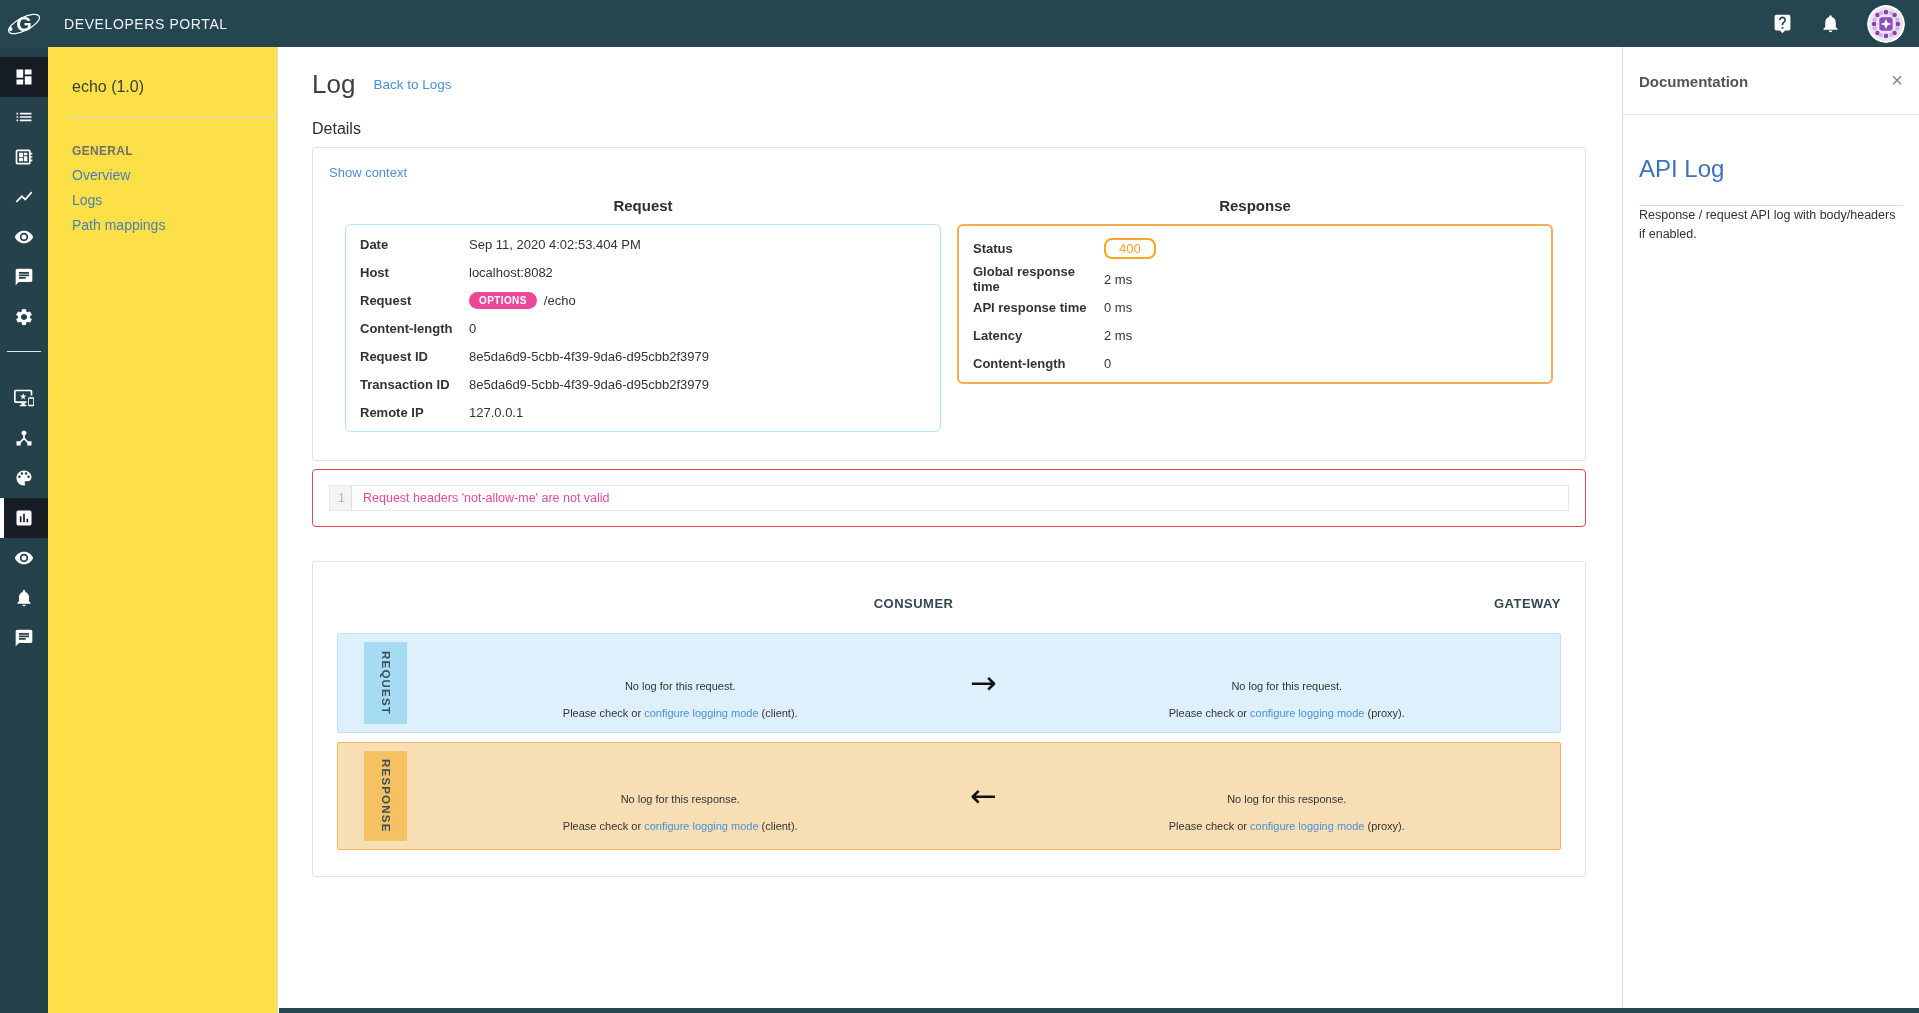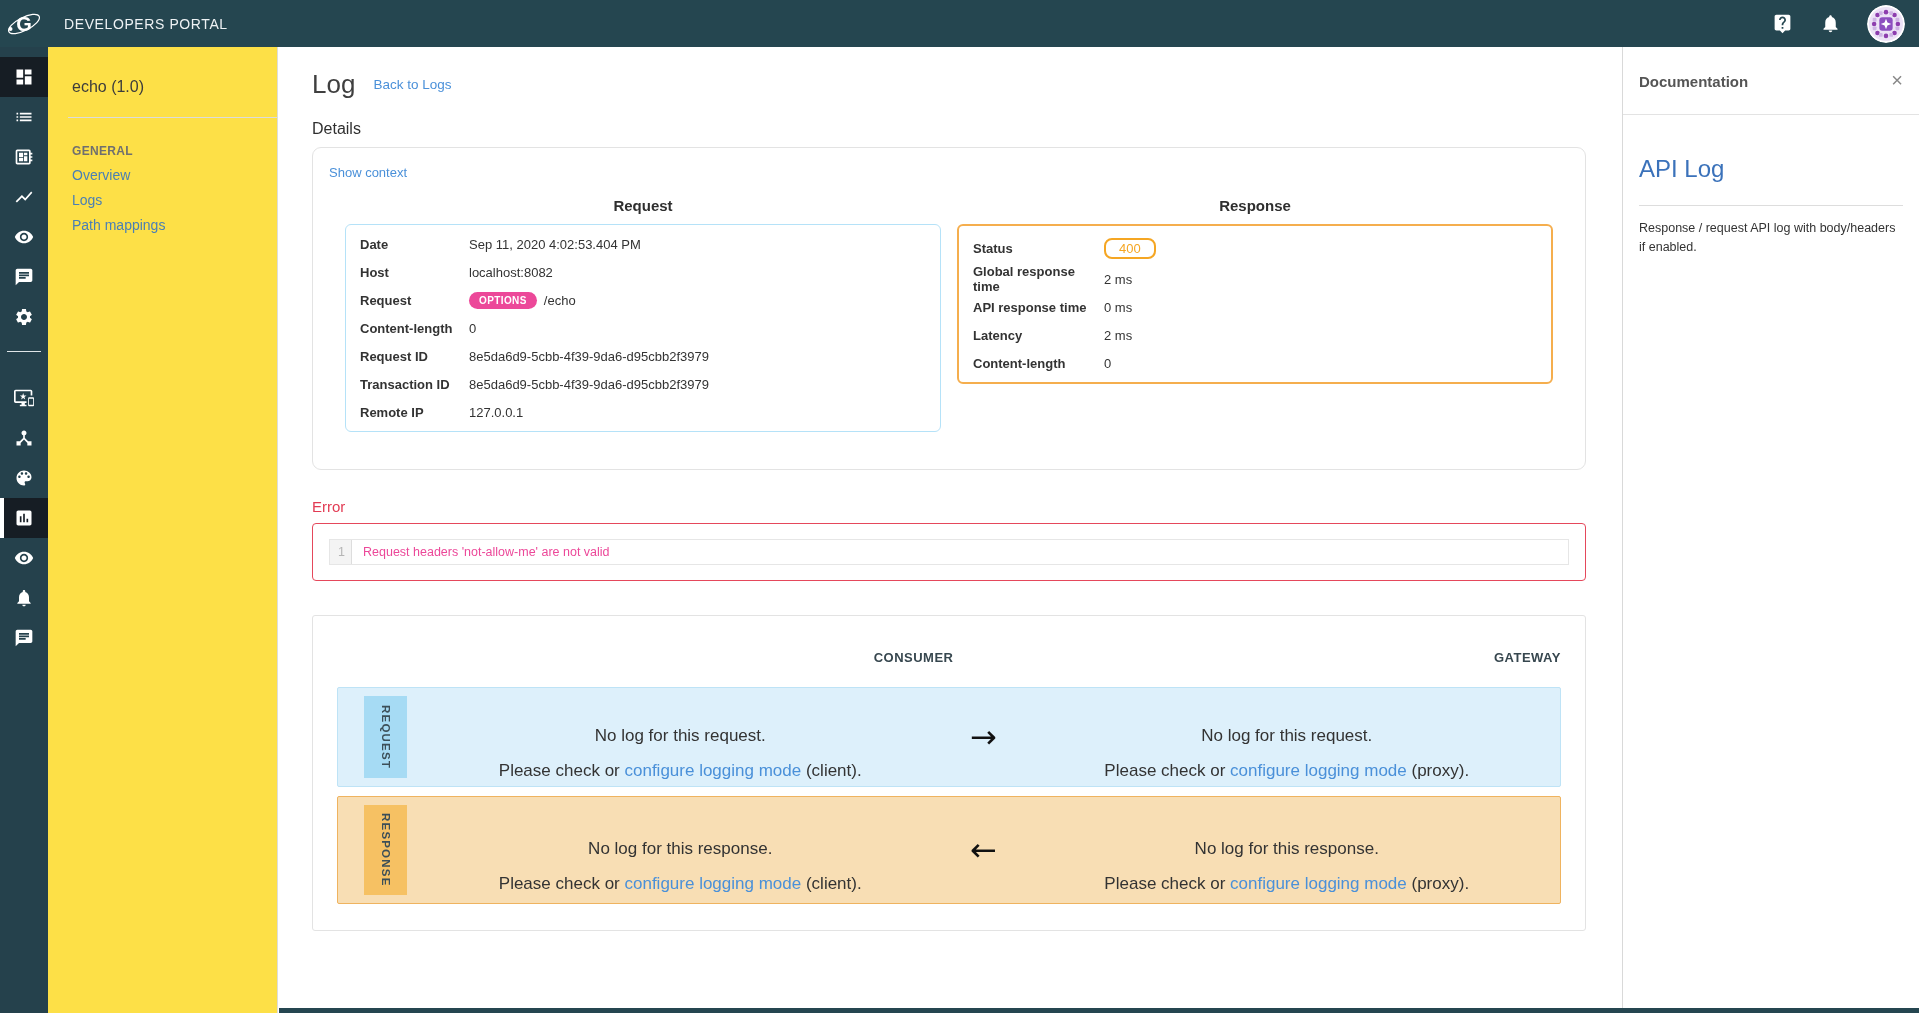--- a/index.html
+++ b/index.html
@@ -38,22 +38,22 @@
   .side-section-label { margin:26px 0 0 24px; font-size:12px; font-weight:bold; color:#6f6f6f; letter-spacing:.3px; }
   .side-link { display:block; margin:9px 0 0 24px; font-size:14px; color:#4a7fb5; text-decoration:none; cursor:pointer; }
 
   
   .main { flex:1; background:#fff; padding:0 36px 0 34px; min-width:0; }
   .page-head { display:flex; align-items:center; margin-top:22px; }
   .page-title { font-size:26px; color:#3f3f3f; }
   .back-link { margin-left:18px; font-size:13.5px; color:#4a90d9; cursor:pointer; }
   .details-heading { margin-top:20px; font-size:16px; color:#2f2f2f; }
 
-  .details-card { margin-top:9px; border:1px solid #e3e3e3; border-radius:9px; background:#fff;
-                  padding:15px 16px 37px 16px; }
+  .details-card { margin-top:9px; border:1px solid #e3e3e3; border-radius:3px; background:#fff;
+                  padding:15px 16px 28px 16px; }
   .show-context { font-size:13px; color:#4a90d9; cursor:pointer; display:inline-block; }
   .detail-cols { display:flex; gap:16px; margin:16px 16px 0 16px; }
   .detail-col { flex:1; min-width:0; }
   .col-heading { text-align:center; font-weight:bold; font-size:15px; color:#2f2f2f; margin-bottom:10px; }
   .req-box  { border:1px solid #b5e2f8; border-radius:6px; padding:5px 0; background:#fff; }
   .resp-box { border:2px solid #f5ae4e; border-radius:6px; padding:5px 0; background:#fff; }
   .kv-row { display:flex; align-items:center; padding:0 14px; height:28px; font-size:13px; color:#333; }
   .kv-row.tall { height:34px; }
   .kv-label { flex:none; font-weight:bold; }
   .req-box .kv-label  { width:109px; }
@@ -78,35 +78,35 @@
   .fh-arrow-spacer { flex:none; width:60px; }
   .fh-half { flex:1; text-align:right; }
   .flow-row { display:flex; align-items:center; border-radius:2px; }
   .flow-row.req  { background:#ddf0fb; border:1px solid #bee3f6; height:100px; }
   .flow-row.resp { background:#f8deb4; border:1px solid #efb35f; height:108px; margin-top:9px; }
   .flow-label { flex:none; width:43px; align-self:stretch; margin:8px 0 8px 26px;
                 display:flex; align-items:center; justify-content:center;
                 writing-mode:vertical-rl; font-weight:bold; font-size:11.5px; letter-spacing:1.2px; color:#3c4f58; }
   .flow-row.req  .flow-label { background:#a6dbf4; }
   .flow-row.resp .flow-label { background:#f6c163; }
-  .flow-cell { flex:1; text-align:center; font-size:17px; color:#333; min-width:0;margin-top:32px; }
+  .flow-cell { flex:1; text-align:center; font-size:11px; color:#333; min-width:0;margin-top:32px; }
   .flow-line1 { margin-bottom:15px; }
   .flow-link { color:#4a90d9; cursor:pointer; }
   .flow-arrow { flex:none; width:60px; text-align:center; font-size:32px; color:#111; font-family:"DejaVu Sans",sans-serif; }
 
   
   .doc-panel { width:297px; flex:none; background:#fff; border-left:1px solid #d9d9d9; }
   .doc-head { padding:26px 16px 24px 16px; display:flex; align-items:flex-start; justify-content:space-between;
               border-bottom:1px solid #e3e3e3; }
   .doc-title { font-weight:bold; font-size:15px; color:#555; }
   .doc-close { color:#888; font-size:20px; line-height:14px; cursor:pointer; }
   .doc-body { padding:0 16px; }
   .doc-article-title { margin-top:40px; font-size:24px; color:#3b72ba; }
   .doc-hr { height:1px; background:#dddddd; margin-top:22px; }
-  .doc-para { margin-top:13px; font-size:12.5px; color:#333; line-height:1.55; }
+  .doc-para { font-size:12.5px; color:#333; line-height:1.55; }
 
   
   .footer-strip { position:absolute; left:279px; right:0; bottom:0; height:5px; background:#254650; }
 </style>
 </head>
 <body>
 
 <div class="app">
 
   <div class="topbar">
@@ -315,21 +315,20 @@
               <div class="kv-row">
                 <span class="kv-label">Content-length</span>
                 <span class="kv-value">0</span>
               </div>
             </div>
           </div>
 
         </div>
       </div>
 
-      <div class="error-heading">Error</div>
       <div class="error-box">
         <div class="code-line">
           <span class="code-gutter">1</span>
           <span class="code-msg">Request headers 'not-allow-me' are not valid</span>
         </div>
       </div>
 
       <div class="flow-card">
         <div class="flow-header">
           <span class="fh-label-spacer"></span>

